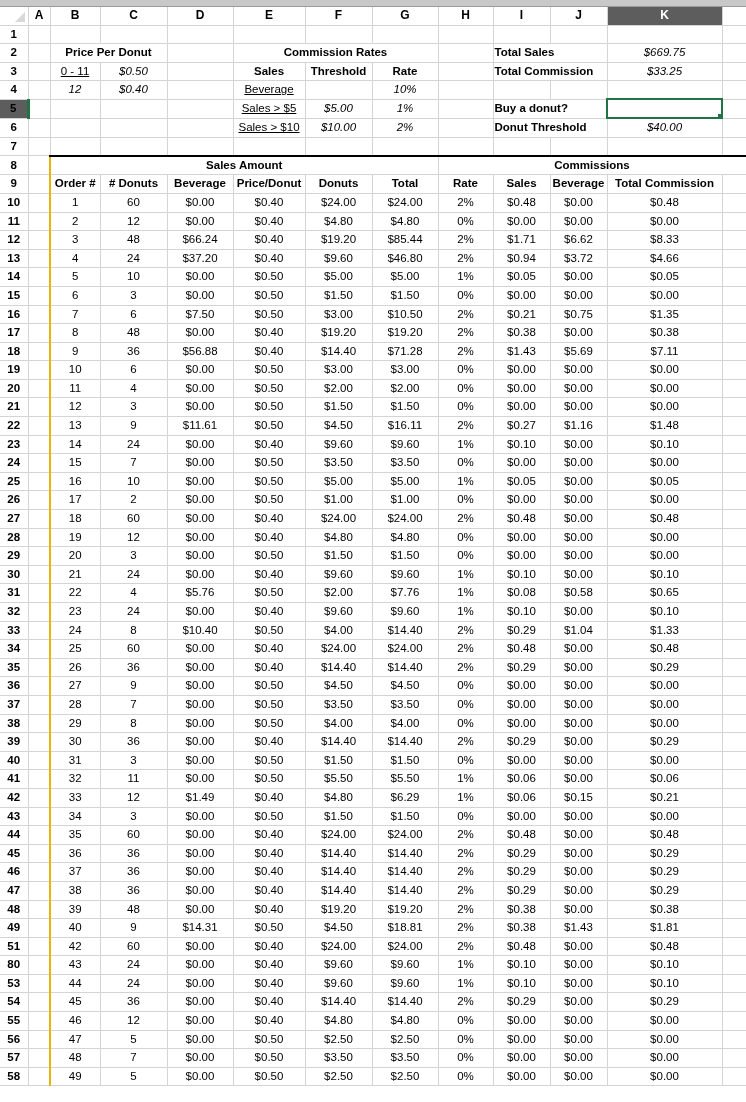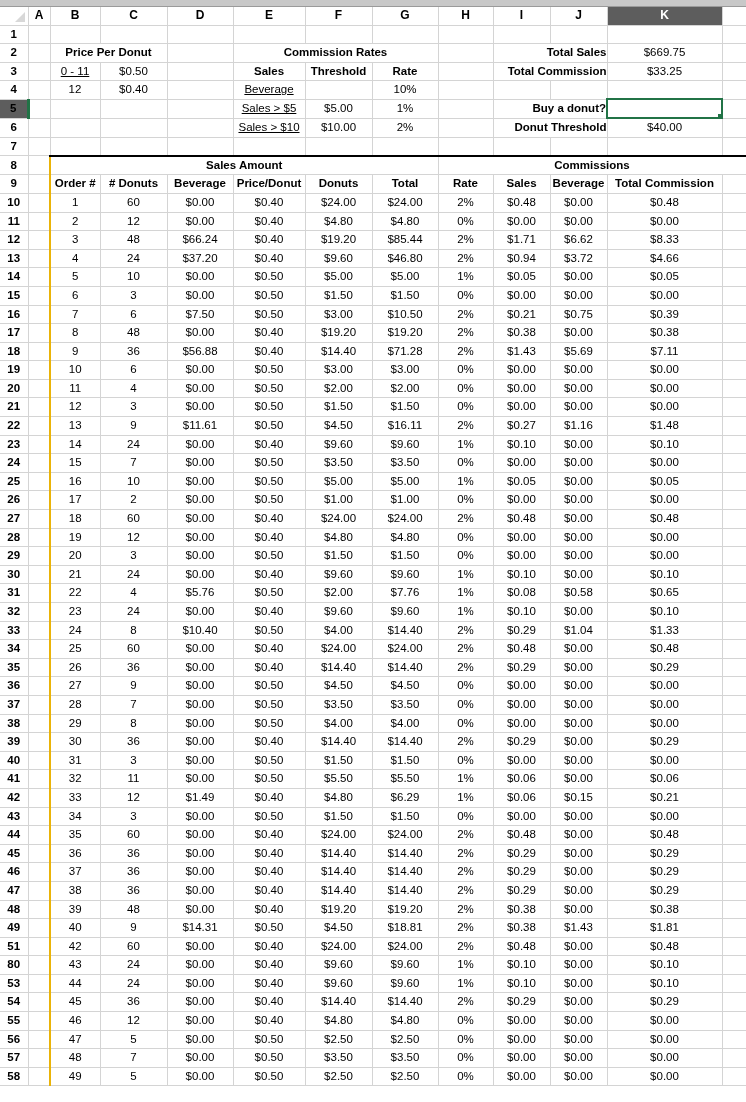--- a/index.html
+++ b/index.html
@@ -84,25 +84,25 @@
   .rowhdr.sel-edge{ border-right:3px solid #217346; }
 
   
   .maroon{
     background:#8C1414;
     color:#ffffff;
     font-weight:bold;
     border-right:1px solid #8C1414;
     border-bottom:1px solid #8C1414;
   }
-  .maroon.l{ text-align:right; padding-left:1px; }
+  .maroon.l{ text-align:left; padding-left:1px; }
   .yellow{ background:#EAE0A0; }
 
   .al{ text-align:left;  padding-left:3px;text-decoration:underline; }
-  .ar{ text-align:right; padding-right:4px; }
+  .ar{ text-align:right; padding-right:4px;font-style:italic; }
   .ac{ text-align:center; }
 
   
   .bt{ border-top:2px solid #000000; }
   .bl{ border-left:2px solid #eab308; }
   .br{ border-right:2px solid #000000;border-radius:8px; }
 
   
   .selcell{
     position:relative;
@@ -373,21 +373,21 @@
           <td></td>
           <td class="ac bl">7</td>
           <td class="ac">6</td>
           <td class="ac">$7.50</td>
           <td class="ac yellow">$0.50</td>
           <td class="ac">$3.00</td>
           <td class="ac">$10.50</td>
           <td class="ac yellow">2%</td>
           <td class="ac">$0.21</td>
           <td class="ac yellow">$0.75</td>
-          <td class="ac br">$0.39</td>
+          <td class="ac br">$1.35</td>
           <td></td>
         </tr>
         <tr>
           <td class="rowhdr">17</td>
           <td></td>
           <td class="ac bl">8</td>
           <td class="ac">48</td>
           <td class="ac">$0.00</td>
           <td class="ac yellow">$0.40</td>
           <td class="ac">$19.20</td>

